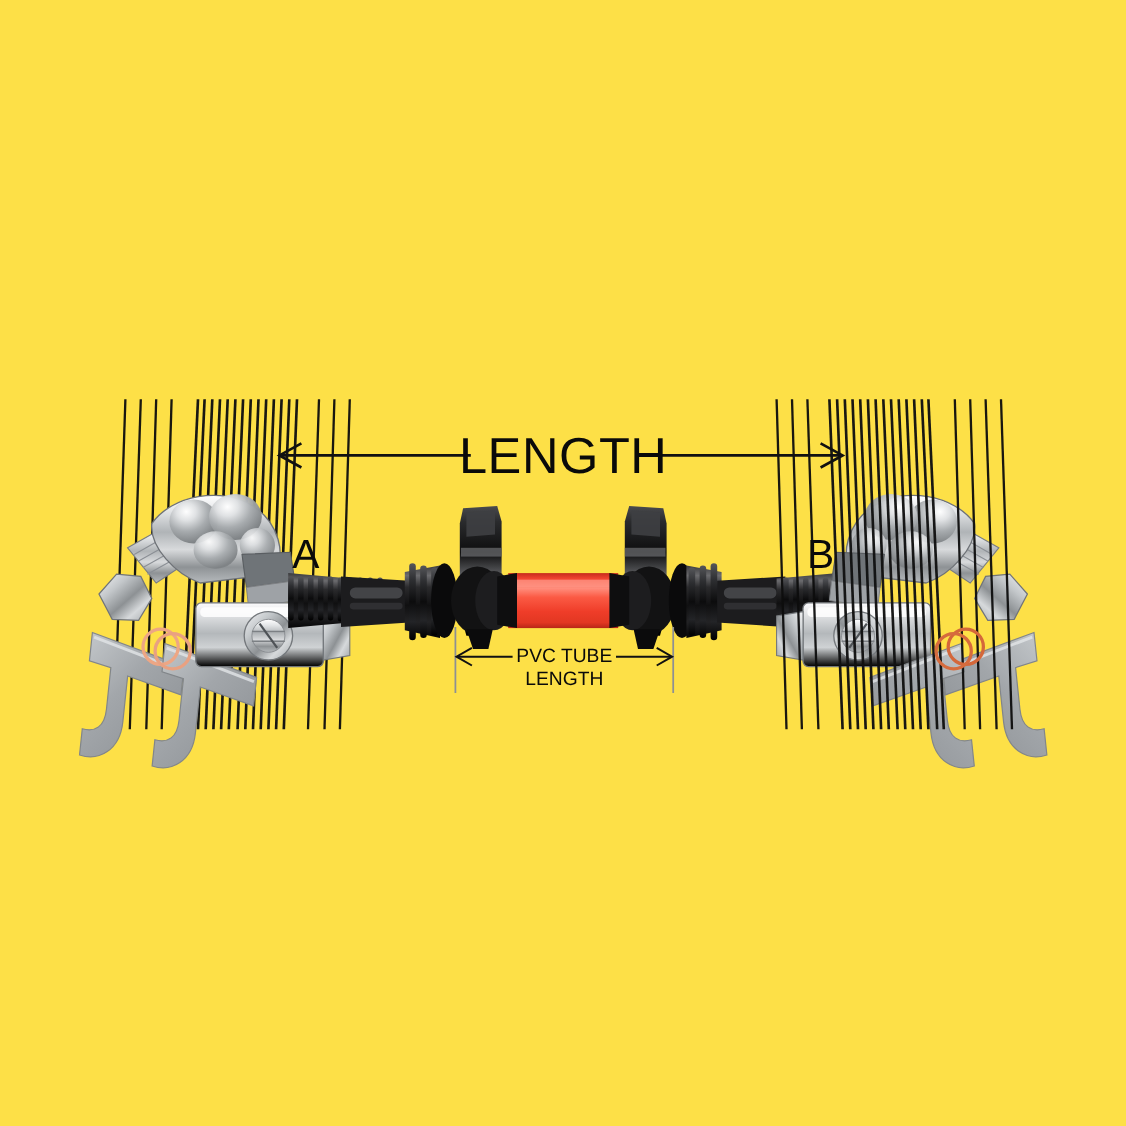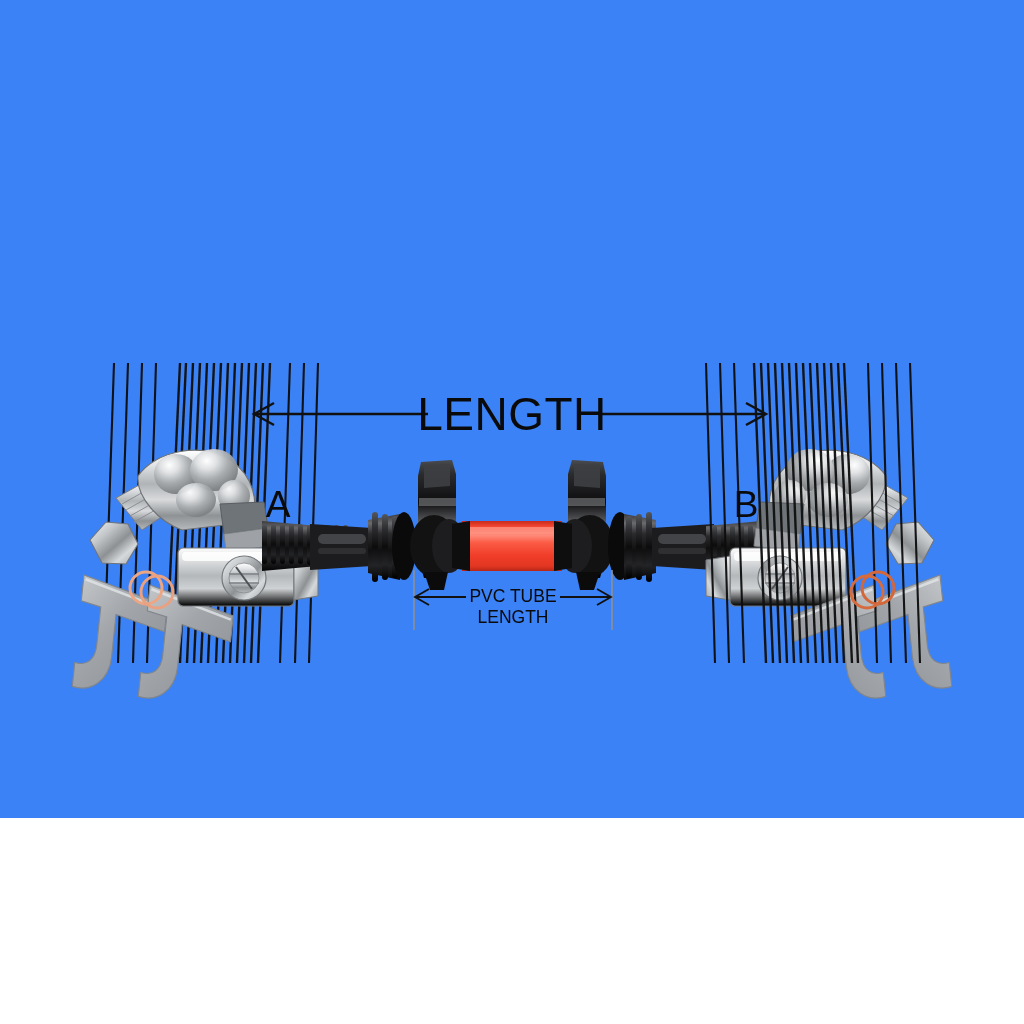--- a/index.html
+++ b/index.html
@@ -3,22 +3,22 @@
 <meta charset="utf-8">
 <style>
   html, body {
     margin: 0;
     padding: 0;
     background: #ffffff;
   }
   #stage {
     position: relative;
     width: 1024px;
-    height: 818px;
-    background: #3b82f6;
+    height: 1024px;
+    background: #fde047;
     overflow: hidden;
     font-family: "Liberation Sans", sans-serif;
   }
   #stage svg.layer {
     position: absolute;
     left: 0;
     top: 0;
     width: 1024px;
     height: 1024px;
   }

